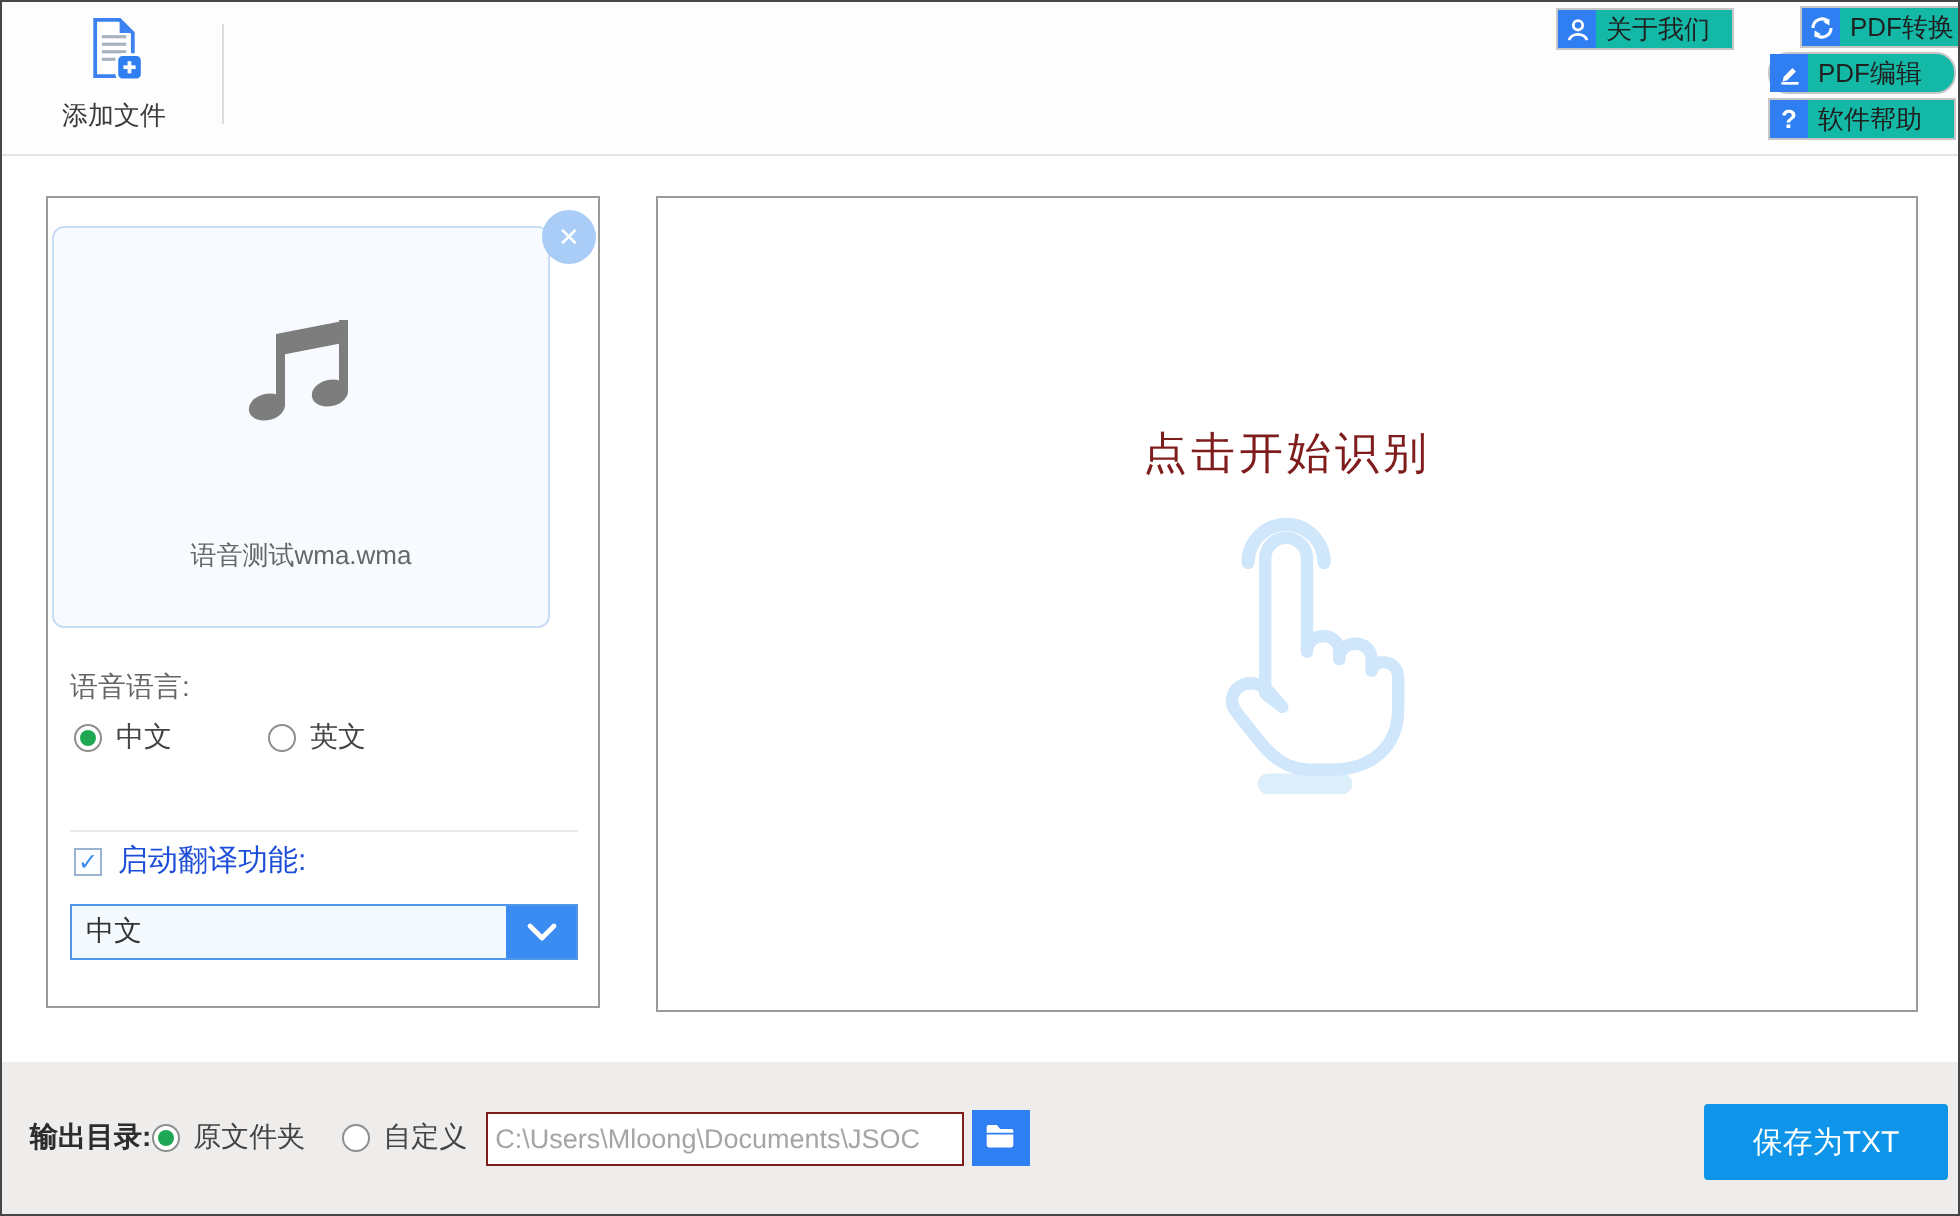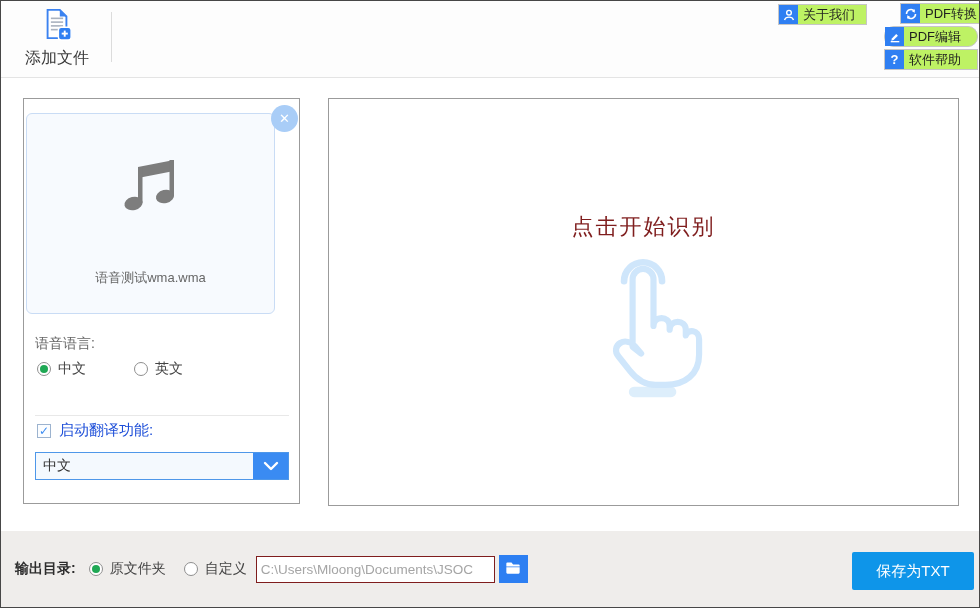--- a/index.html
+++ b/index.html
@@ -9,25 +9,25 @@
     position:relative; width:980px; height:608px;
     border:1px solid #474747; background:#ffffff; overflow:hidden;
   }
 
   
   .header { position:absolute; left:0; top:0; width:978px; height:77px;
             background:#fdfdfd; border-bottom:1px solid #e4e4e4; }
   .add-file-btn { position:absolute; left:18px; top:4px; width:76px; height:68px;
                   display:flex; flex-direction:column; align-items:center; cursor:pointer; }
   .add-file-btn .afi { margin-top:2px; }
-  .add-file-btn .afl { margin-top:3px; font-size:16px; color:#3a3a3a; }
+  .add-file-btn .afl { margin-top:3px; font-size:13px; color:#3a3a3a; }
   .header-divider { position:absolute; left:110px; top:11px; width:1px; height:50px; background:#dcdcdc; }
 
   .hbtn { position:absolute; height:21px; display:flex; align-items:stretch;
-          border:1px solid #c6c6c6; background:#bef264; cursor:pointer; }
+          border:1px solid #c6c6c6; background:#14b8a6; cursor:pointer; }
   .hbtn .icon-sq { width:19px; display:flex; align-items:center; justify-content:center;
                    background:#2f7ff2; color:#fff; flex:none; }
   .hbtn .hlbl { flex:1; display:flex; align-items:center; padding:0 5px;
                 font-size:13px; color:#1f1f1f; white-space:nowrap; }
   .btn-about { left:777px; top:3px; width:89px; }
   .btn-pdfc  { left:883px; top:2px; width:94px;margin-left:16px; }
   .btn-pdfe  { left:883px; top:25px; width:94px;border-radius:10px; }
   .btn-help  { left:883px; top:48px; width:94px; }
   .qmark { font-weight:bold; font-size:13px; }
 
@@ -68,21 +68,21 @@
   .dd-value { flex:1; background:#f4f9fe; display:flex; align-items:center; padding-left:7px;
               font-size:14px; color:#333; }
   .dd-btn { width:35px; background:#3a8bf2; display:flex; align-items:center; justify-content:center; flex:none; }
 
   .start-prompt { margin-top:113px; font-size:22px; color:#7f1d1d; letter-spacing:2px; }
   .hand-wrap { margin-top:6px; }
 
   
   .bottom-bar { position:absolute; left:0; top:530px; width:978px; height:76px; background:#efedeb; }
   .bb-row { position:absolute; left:14px; top:0; height:100%; display:flex; align-items:center; }
-  .bb-label { font-size:14px; font-weight:bold; color:#2d2d2d; margin-right:13px; }
+  .bb-label { font-size:14px; font-weight:bold; color:#2d2d2d; }
   .bb-gap1 { margin-left:18px; }
   .path-input { margin-left:9px; width:239px; height:27px; border:1px solid #7f1d1d; background:#fff;
                 font-size:13.5px; color:#a5a5a5; padding:0 4px; outline:none;
                 font-family:"Liberation Sans","DejaVu Sans",sans-serif; white-space:nowrap; overflow:hidden; }
   .folder-btn { margin-left:4px; width:29px; height:28px; background:#2d7ff2; border:none;
                 display:flex; align-items:center; justify-content:center; cursor:pointer; }
   .save-btn { position:absolute; left:851px; top:21px; width:122px; height:38px;
               background:#0e95e9; color:#fff; font-size:15px; border:none; border-radius:2px;
               display:flex; align-items:center; justify-content:center; cursor:pointer; }
 </style>

